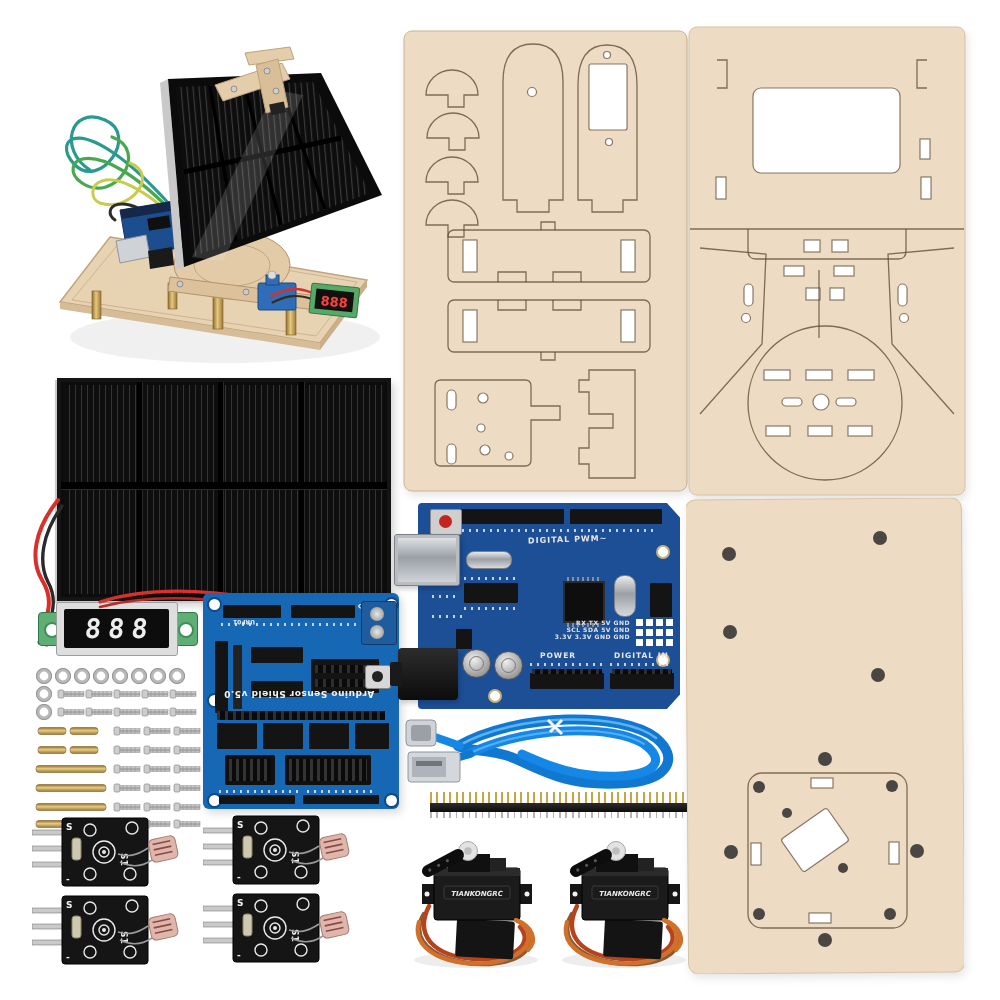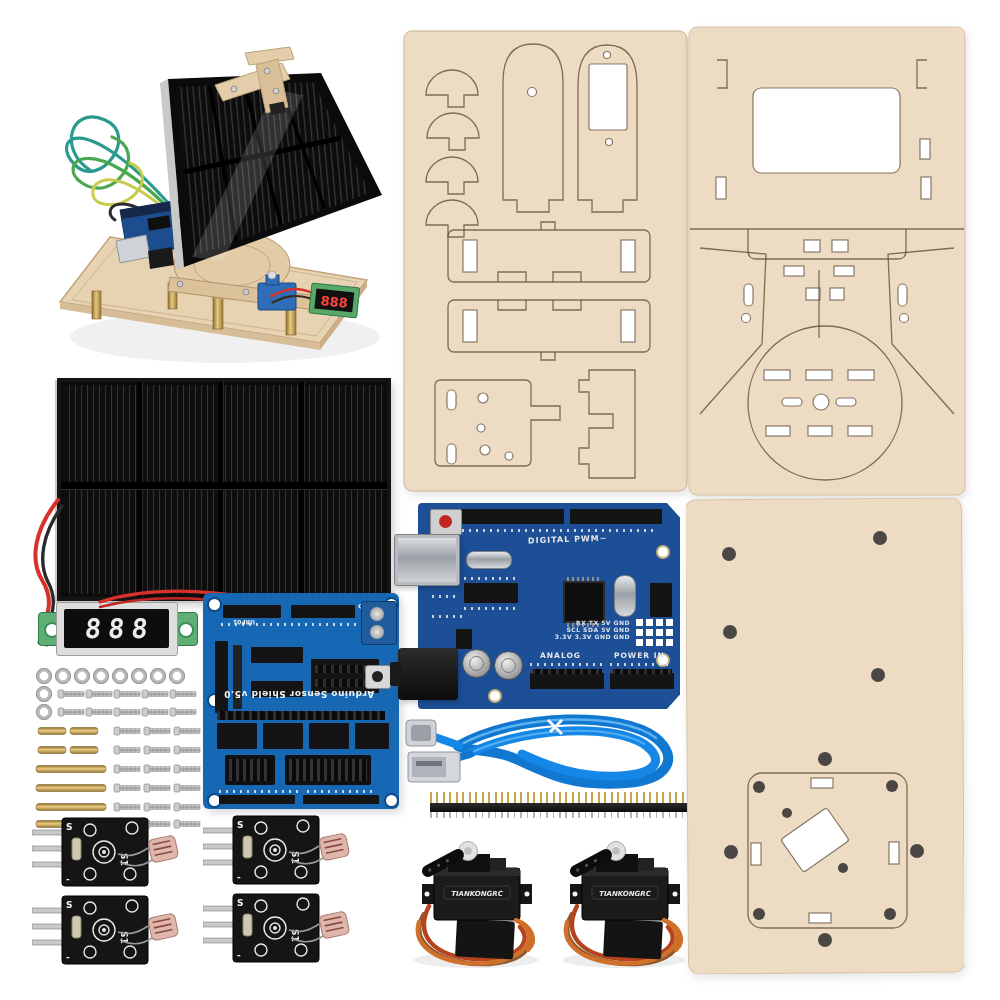--- a/index.html
+++ b/index.html
@@ -441,22 +441,22 @@
         <div class="wsq" style="left:248px;top:126px"></div>
       <div class="wsq" style="left:218px;top:136px"></div>
         <div class="wsq" style="left:228px;top:136px"></div>
         <div class="wsq" style="left:238px;top:136px"></div>
         <div class="wsq" style="left:248px;top:136px"></div>
     </div>
 
     <div class="cap" style="left:44px;top:146px"></div>
     <div class="cap" style="left:76px;top:148px"></div>
 
-    <div class="uno-txt" style="left:122px;top:148px;font-size:7.5px">ANALOG</div>
-    <div class="uno-txt" style="left:196px;top:148px;font-size:7.5px">POWER IN</div>
+    <div class="uno-txt" style="left:122px;top:148px;font-size:7.5px">POWER</div>
+    <div class="uno-txt" style="left:196px;top:148px;font-size:7.5px">DIGITAL IN</div>
     <div class="silkrow" style="left:112px;top:160px;width:74px"></div>
     <div class="silkrow" style="left:192px;top:160px;width:62px"></div>
     <div class="hdr" style="left:112px;top:170px;width:74px;height:16px"></div>
     <div class="hdr" style="left:192px;top:170px;width:64px;height:16px"></div>
     <div class="hdr-pins" style="left:114px;top:166px;width:70px;height:5px"></div>
     <div class="hdr-pins" style="left:194px;top:166px;width:60px;height:5px"></div>
   </div>
 
   <div class="abs metal" style="left:394px;top:534px;width:64px;height:50px;border-radius:3px;box-shadow:inset 0 0 0 3px #b9bdc2, 2px 3px 5px rgba(0,0,0,.2)"></div>
   <div class="abs" style="left:398px;top:648px;width:60px;height:52px;background:linear-gradient(180deg,#2c2c2c,#0c0c0c);border-radius:4px;box-shadow:2px 3px 5px rgba(0,0,0,.2)">

